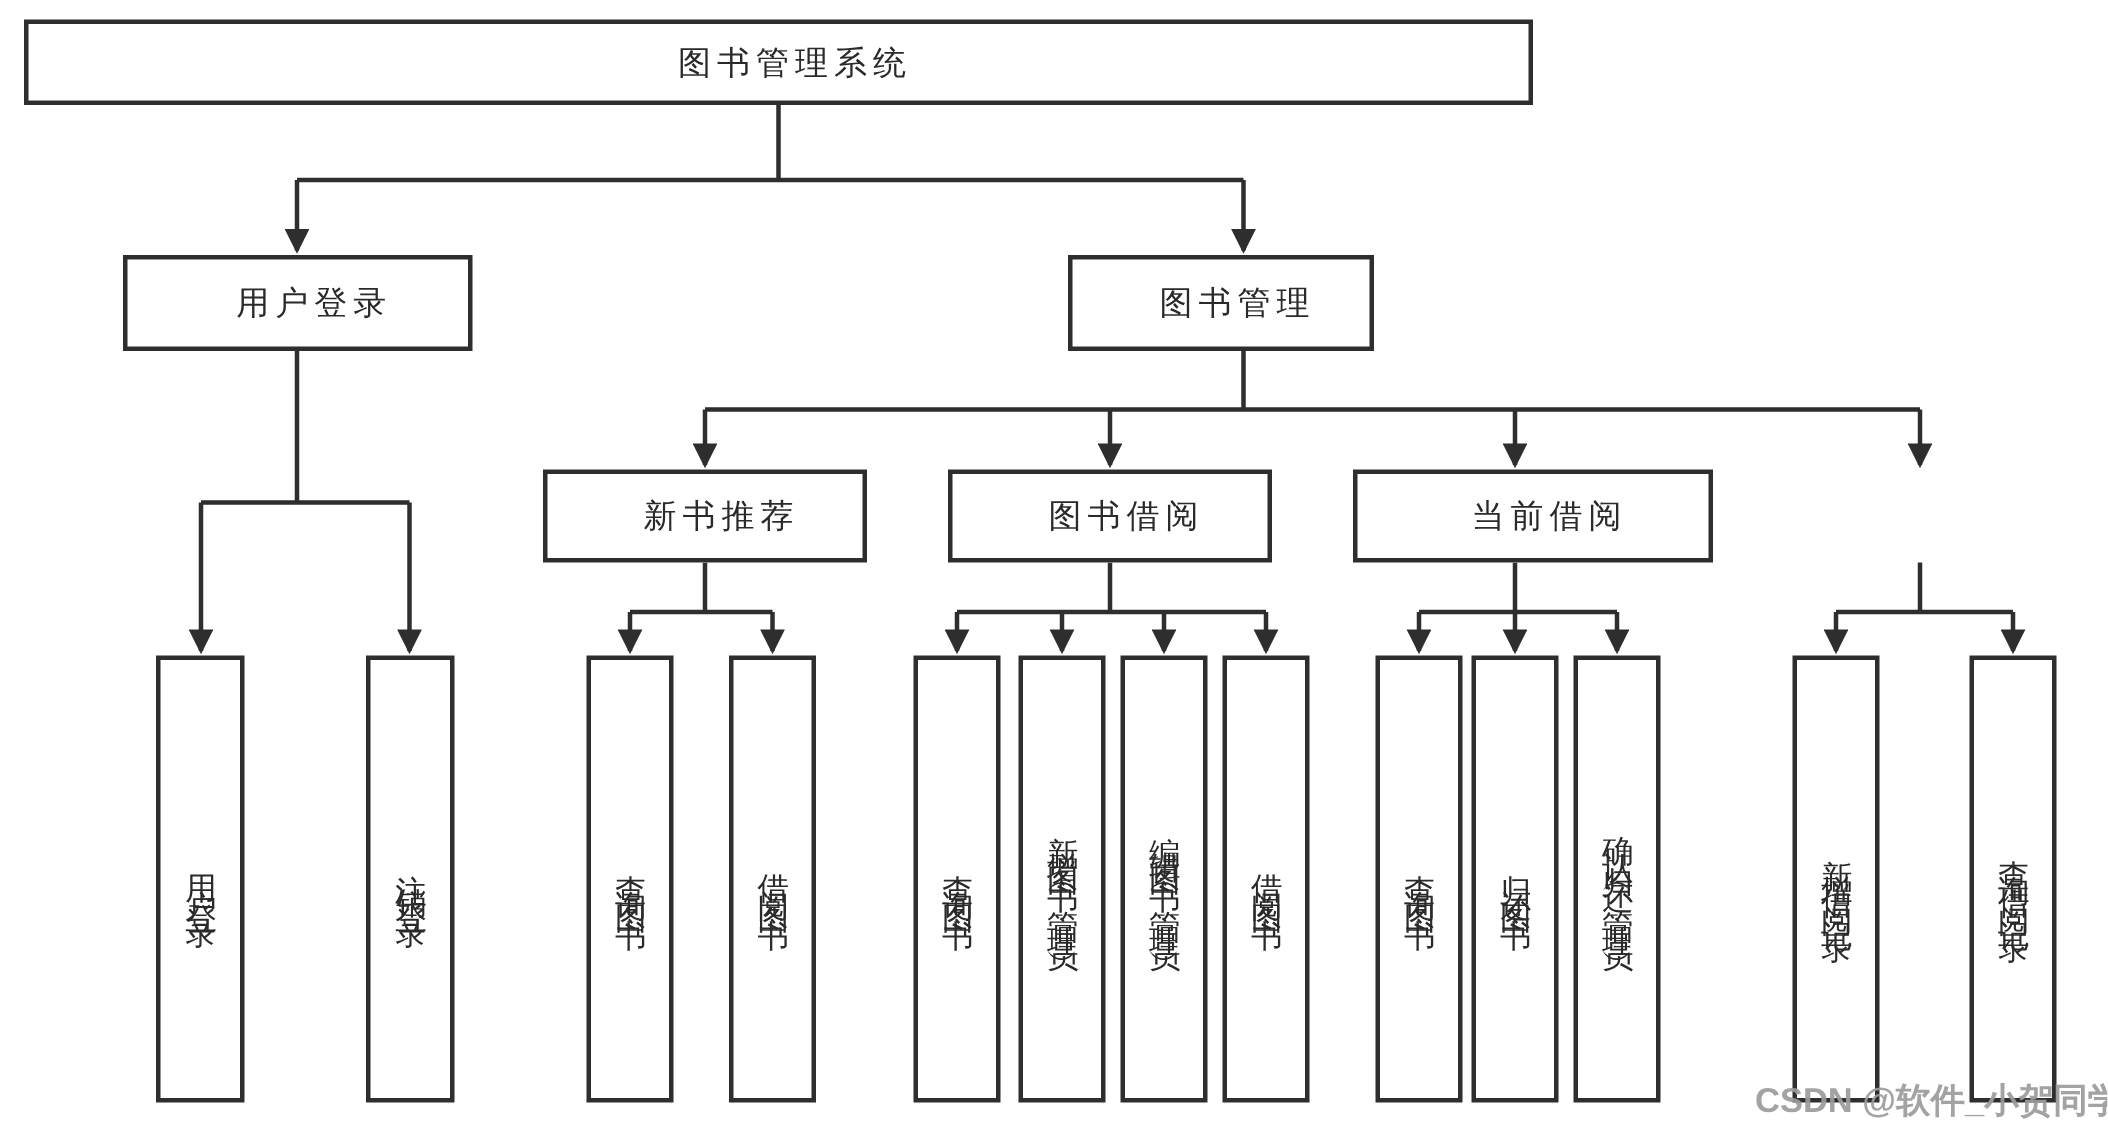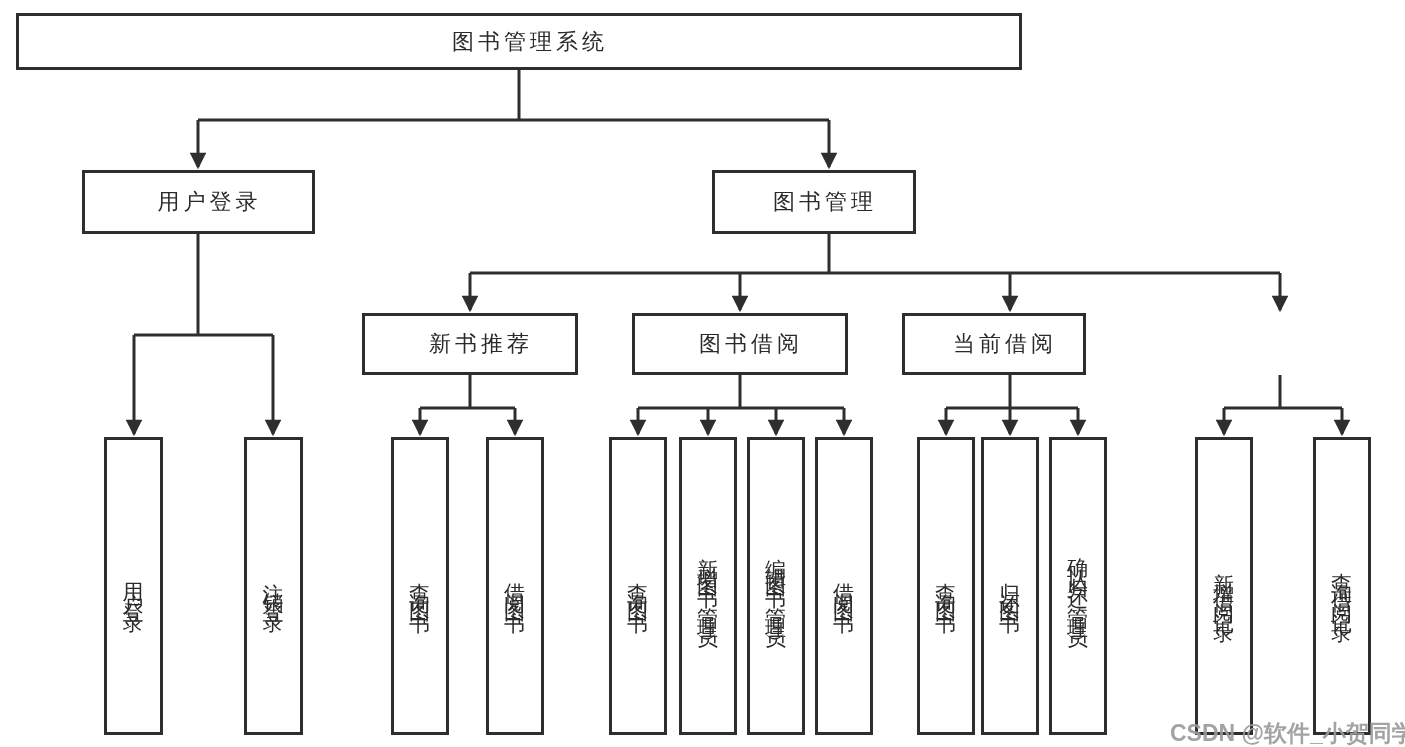--- a/index.html
+++ b/index.html
@@ -105,21 +105,21 @@
     <line class="arrow" x1="1342" y1="408" x2="1342" y2="434" marker-end="url(#arrow)"></line>
   </svg>
 
   <div class="node hbox" style="left:16px; top:13px; width:1006px; height:57px;">图书管理系统</div>
 
   <div class="node hbox" style="left:82px; top:170px; width:233px; height:64px;">用户登录</div>
   <div class="node hbox" style="left:712px; top:170px; width:204px; height:64px;">图书管理</div>
 
   <div class="node hbox" style="left:632px; top:313px; width:216px; height:62px;">图书借阅</div>
   <div class="node hbox" style="left:362px; top:313px; width:216px; height:62px;">新书推荐</div>
-  <div class="node hbox" style="left:902px; top:313px; width:184px; height:62px;">当前借阅</div>
+  <div class="node hbox" style="left:902px; top:313px; width:240px; height:62px;">当前借阅</div>
 
   <div class="node vbox" style="left:104px; top:437px; width:59px; height:298px;">用户登录</div>
   <div class="node vbox" style="left:244px; top:437px; width:59px; height:298px;">注销登录</div>
 
   <div class="node vbox" style="left:391px; top:437px; width:58px; height:298px;">查询图书</div>
   <div class="node vbox" style="left:486px; top:437px; width:58px; height:298px;">借阅图书</div>
 
   <div class="node vbox" style="left:609px; top:437px; width:58px; height:298px;">查询图书</div>
   <div class="node vbox" style="left:679px; top:437px; width:58px; height:298px;">新增图书（管理员）</div>
   <div class="node vbox" style="left:747px; top:437px; width:58px; height:298px;">编辑图书（管理员）</div>

